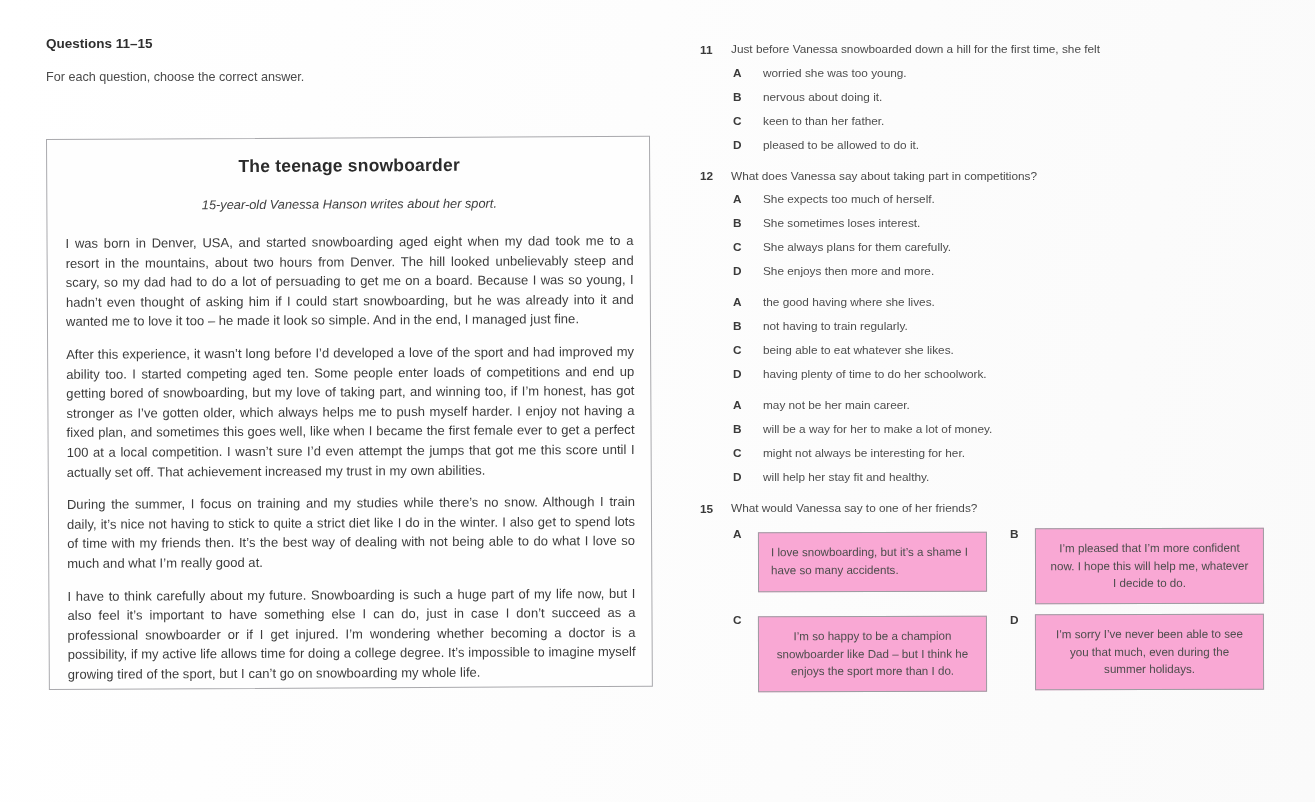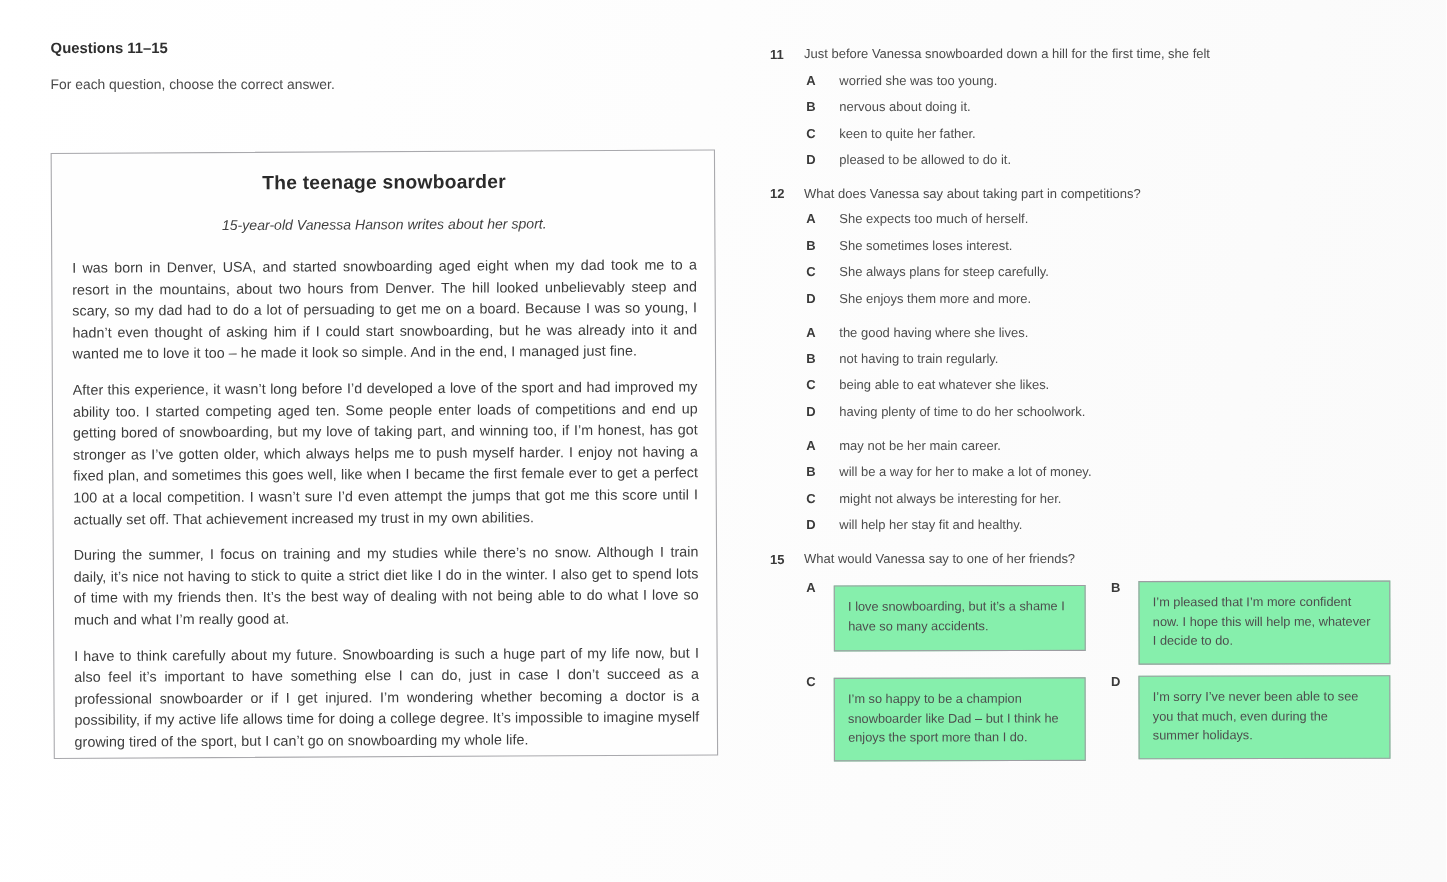--- a/index.html
+++ b/index.html
@@ -173,24 +173,25 @@
     font-weight:bold;
     color:#3a3a3a;
     padding-top:1px;
   }
   .stmt-box{
     width:229px;
     box-sizing:border-box;
     border:1px solid #9d9da2;
     padding:10px 12px 11px 12px;
     min-height:60px;
-    background:#86efac;
+    background:#f9a8d4;
   }
   .stmt-box.tall{
     min-height:63px;
+    text-align:center;
   }
   .stmt-text{
     font-size:11.6px;
     line-height:17.6px;
     color:#4d4d4d;
   }
   .stmt-cell.pos-a .stmt-box{ margin-top:6px; transform: rotate(-0.12deg); }
   .stmt-cell.pos-b .stmt-box{ margin-top:2px; transform: rotate(-0.12deg); }
   .stmt-cell.pos-c .stmt-box{ margin-top:4px; transform: rotate(-0.12deg); }
   .stmt-cell.pos-d .stmt-box{ margin-top:2px; transform: rotate(-0.12deg); }
@@ -232,21 +233,21 @@
         <div class="opt-text">worried she was too young.</div>
       </div>
       <div class="option-row">
         <div class="opt-spacer"></div>
         <div class="opt-letter">B</div>
         <div class="opt-text">nervous about doing it.</div>
       </div>
       <div class="option-row">
         <div class="opt-spacer"></div>
         <div class="opt-letter">C</div>
-        <div class="opt-text">keen to quite her father.</div>
+        <div class="opt-text">keen to than her father.</div>
       </div>
       <div class="option-row">
         <div class="opt-spacer"></div>
         <div class="opt-letter">D</div>
         <div class="opt-text">pleased to be allowed to do it.</div>
       </div>
     </div>
   </div>
 
   <div class="question-block">
@@ -261,26 +262,26 @@
         <div class="opt-text">She expects too much of herself.</div>
       </div>
       <div class="option-row">
         <div class="opt-spacer"></div>
         <div class="opt-letter">B</div>
         <div class="opt-text">She sometimes loses interest.</div>
       </div>
       <div class="option-row">
         <div class="opt-spacer"></div>
         <div class="opt-letter">C</div>
-        <div class="opt-text">She always plans for steep carefully.</div>
+        <div class="opt-text">She always plans for them carefully.</div>
       </div>
       <div class="option-row">
         <div class="opt-spacer"></div>
         <div class="opt-letter">D</div>
-        <div class="opt-text">She enjoys them more and more.</div>
+        <div class="opt-text">She enjoys then more and more.</div>
       </div>
     </div>
   </div>
 
   <div class="question-block">
     <div class="options">
       <div class="option-row">
         <div class="opt-spacer"></div>
         <div class="opt-letter">A</div>
         <div class="opt-text">the good having where she lives.</div>

